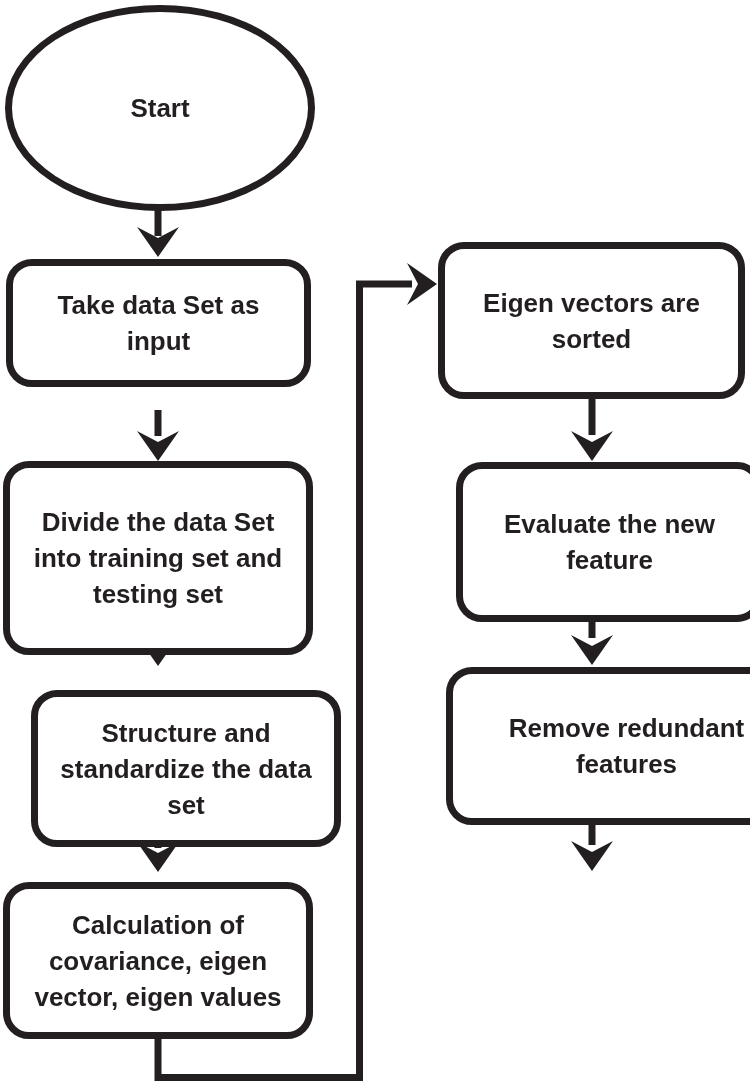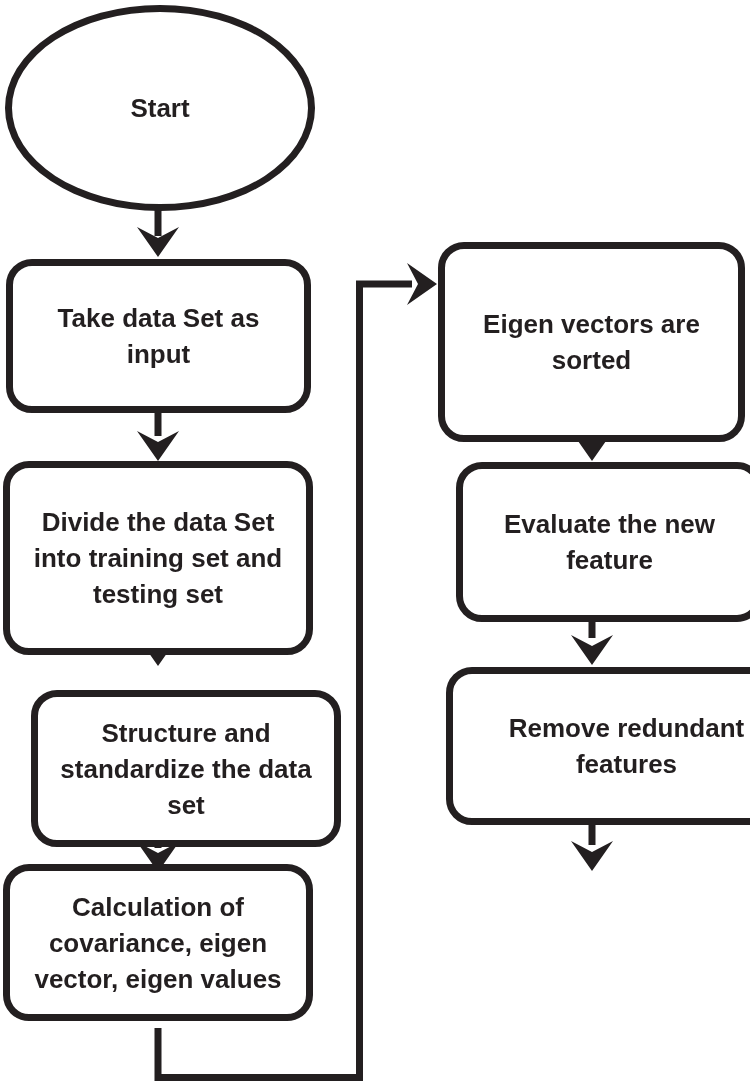--- a/index.html
+++ b/index.html
@@ -34,25 +34,25 @@
     font-size:26px;
     line-height:36px;
     white-space:pre-line;
     padding:4px 6px;
   }
   .ellipse{border-radius:50%;}
   .process{border-radius:26px;}
 
   
   #n-start        {left:5px;   top:5px;   width:310px; height:206px;}
-  #n-take         {left:6px;   top:259px; width:305px; height:154px;}
+  #n-take         {left:6px;   top:259px; width:305px; height:128px;}
   #n-divide       {left:3px;   top:461px; width:310px; height:194px;}
   #n-structure    {left:3px;   top:690px; width:310px; height:157px;margin-left:28px;}
-  #n-calculation  {left:3px;   top:864px; width:310px; height:157px;}
-  #n-eigensorted  {left:438px; top:242px; width:307px; height:200px;}
+  #n-calculation  {left:3px;   top:882px; width:310px; height:157px;}
+  #n-eigensorted  {left:438px; top:242px; width:307px; height:157px;}
   #n-evaluate     {left:456px; top:462px; width:307px; height:160px;}
   #n-remove       {left:438px; top:667px; width:361px; height:158px;margin-left:8px;}
   #n-stop         {left:437px; top:874px; width:307px; height:208px;}
 </style>
 </head>
 <body>
 
 <div class="canvas">
 
   <svg class="arrow-layer" width="750" height="1084" viewBox="0 0 750 1084" stroke="#231f20" fill="#231f20">

